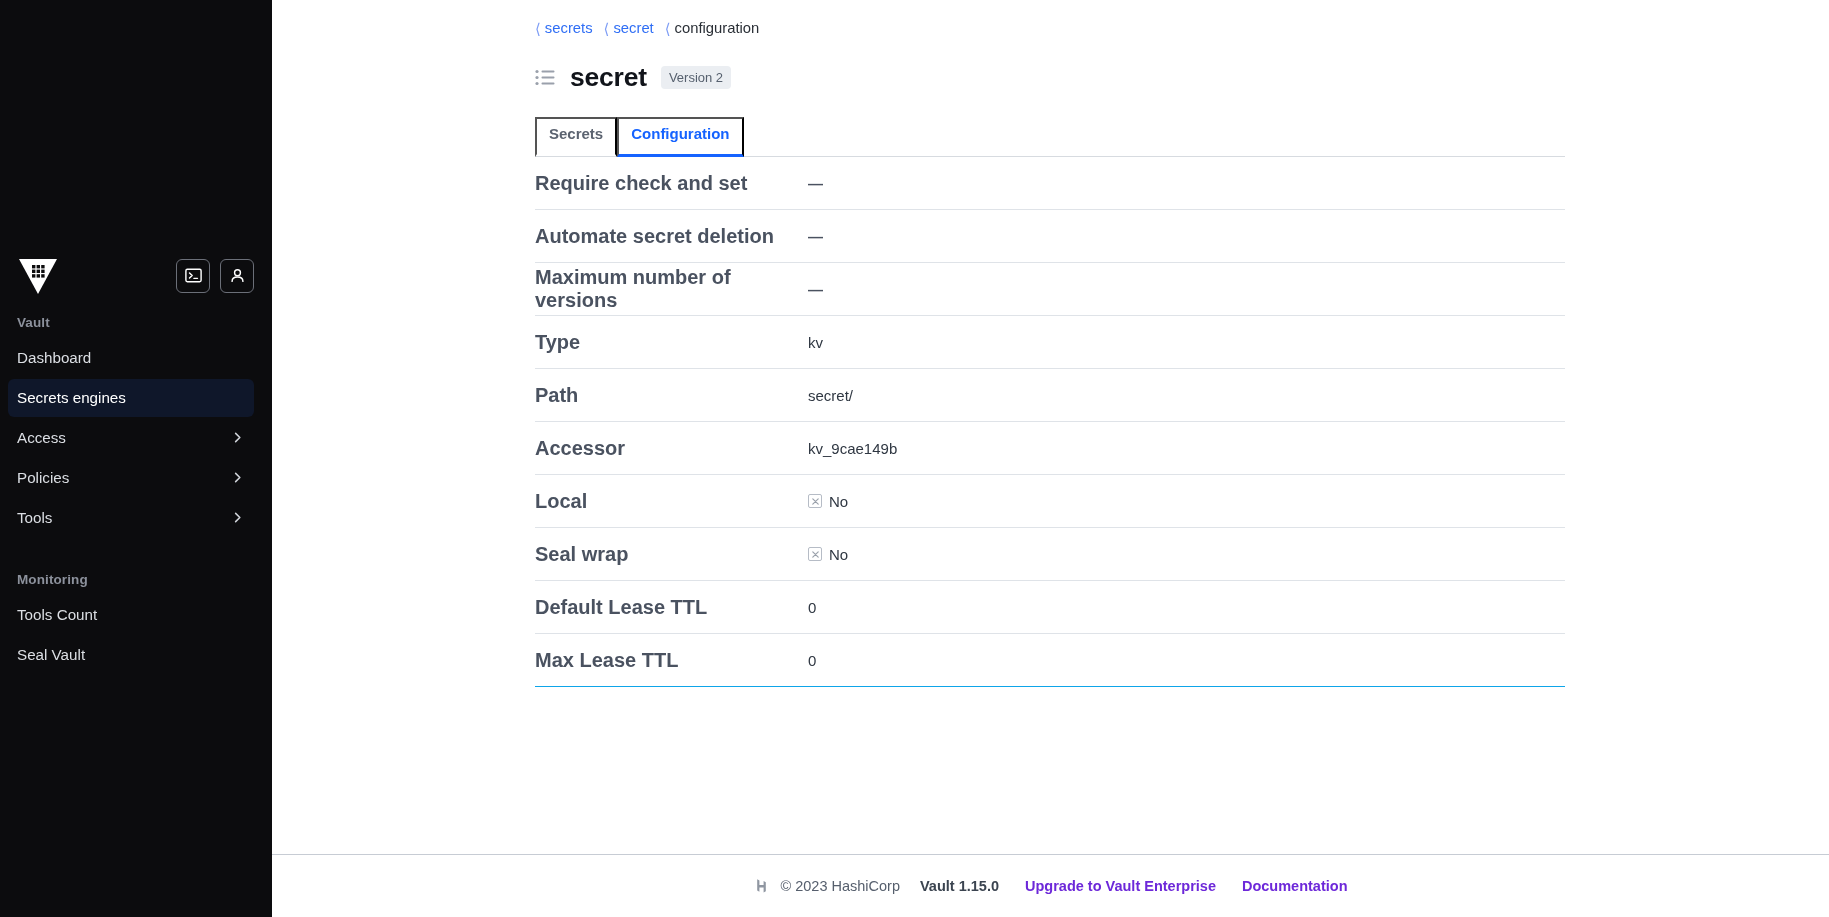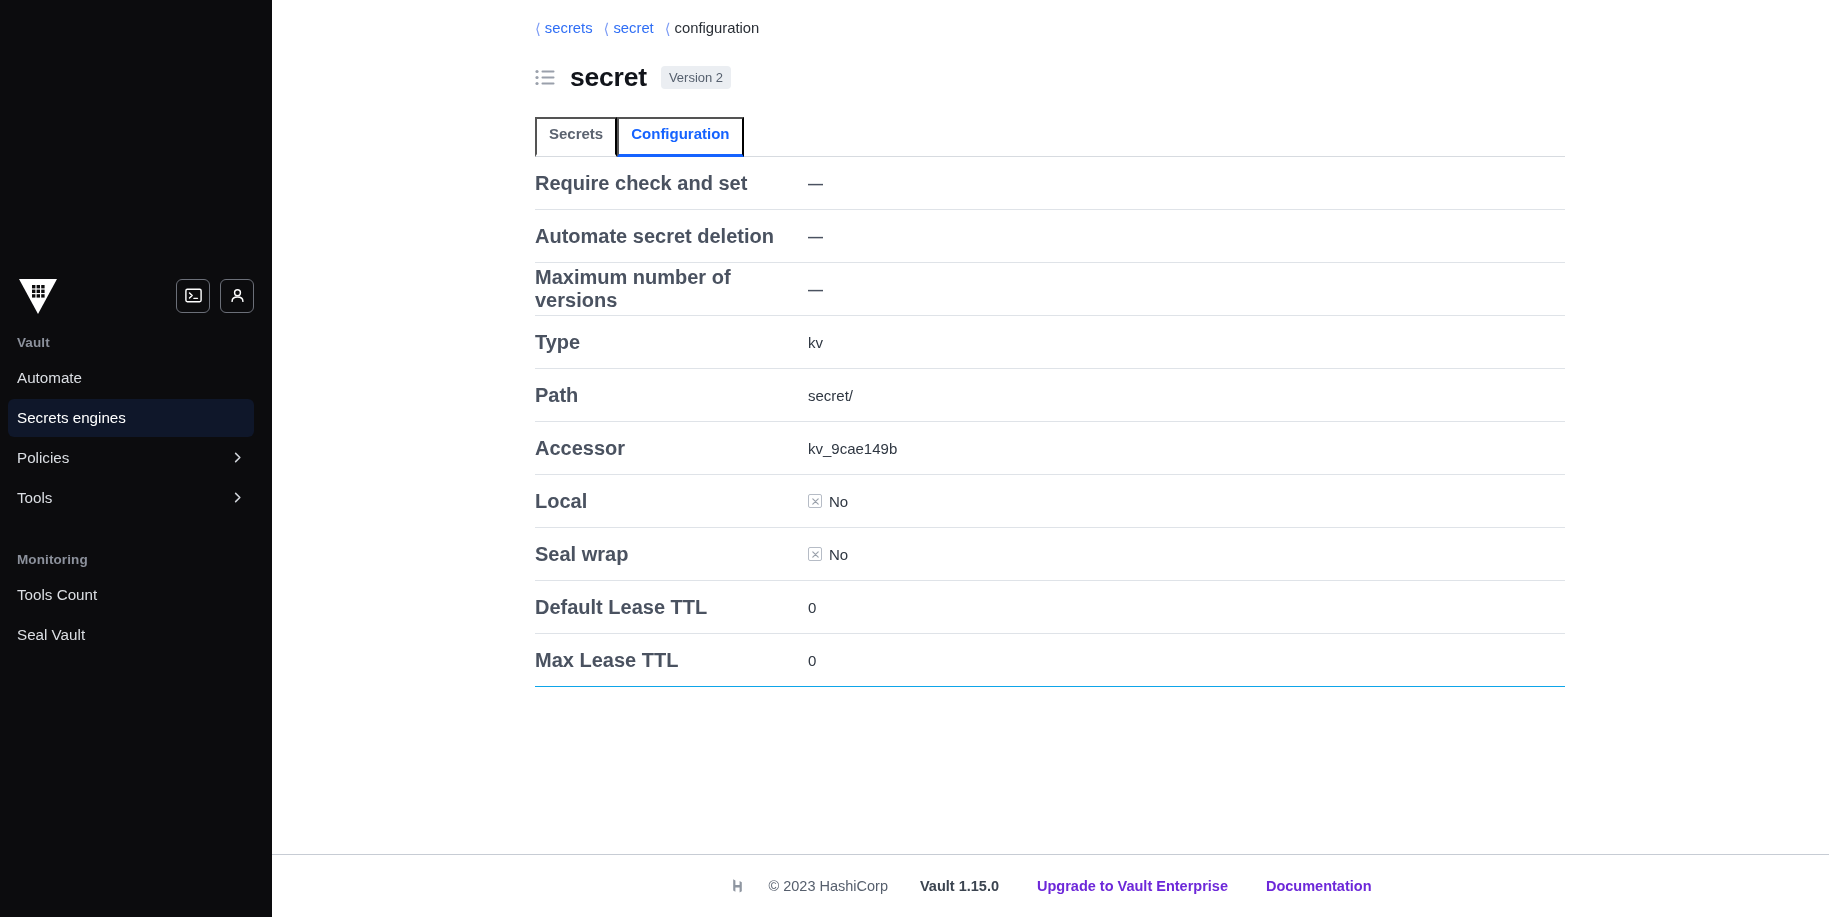--- a/index.html
+++ b/index.html
@@ -129,21 +129,21 @@
     width:14px; height:14px;
     border:1px solid #b6bcc6; border-radius:2px;
     display:inline-flex; align-items:center; justify-content:center;
     color:#9aa1ab; flex-shrink:0;
   }
 
   
   .footer-sep { border-top:1px solid #c7ccd4; margin:0; }
   .footer {
     height:62px; display:flex; align-items:center; justify-content:center;
-    gap:16px; font-size:14.5px; color:#565f6d;
+    gap:4px; font-size:14.5px; color:#565f6d;
   }
   .footer .hc-logo { margin-right:8px; display:flex; align-items:center; color:#8f96a1; }
   .footer .copy { margin-right:16px; color:#565f6d; }
   .footer .f-link {
     font-weight:700; color:#6d28d9; text-decoration:none;
     margin-right:22px; cursor:pointer;
   }
   .footer .f-link:last-child { margin-right:0; }
   .footer .f-ver { font-weight:700; color:#3b4450; margin-right:22px; }
 </style>
@@ -184,24 +184,32 @@
             <path d="M4.3 16.2 C4.3 12.9 7 11.6 10 11.6 C13 11.6 15.7 12.9 15.7 16.2" fill="none" stroke="#ffffff" stroke-width="1.5" stroke-linecap="round"></path>
           </svg>
         </button>
       </div>
     </div>
 
     <div>
       <div class="sb-section-label">Vault</div>
       <div class="sb-nav">
         <a class="sb-item">
-          <span class="sb-label">Automate</span>
+          <span class="sb-label">Dashboard</span>
         </a>
         <a class="sb-item active">
           <span class="sb-label">Secrets engines</span>
+        </a>
+        <a class="sb-item">
+          <span class="sb-label">Access</span>
+          <span class="sb-chev">
+            <svg width="13" height="13" viewBox="0 0 14 14">
+                <path d="M5 2.5 L9.5 7 L5 11.5" fill="none" stroke="currentColor" stroke-width="1.7" stroke-linecap="round" stroke-linejoin="round"></path>
+              </svg>
+          </span>
         </a>
         <a class="sb-item">
           <span class="sb-label">Policies</span>
           <span class="sb-chev">
             <svg width="13" height="13" viewBox="0 0 14 14">
                 <path d="M5 2.5 L9.5 7 L5 11.5" fill="none" stroke="currentColor" stroke-width="1.7" stroke-linecap="round" stroke-linejoin="round"></path>
               </svg>
           </span>
         </a>
         <a class="sb-item">

